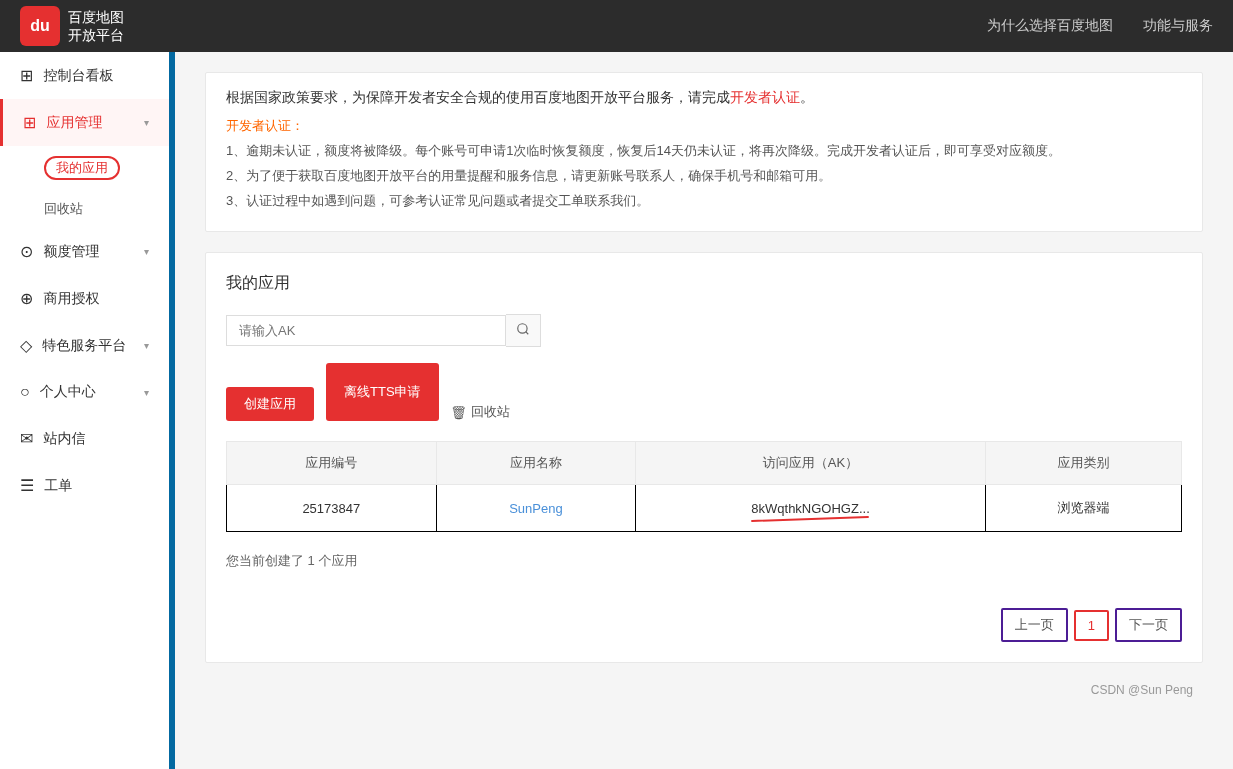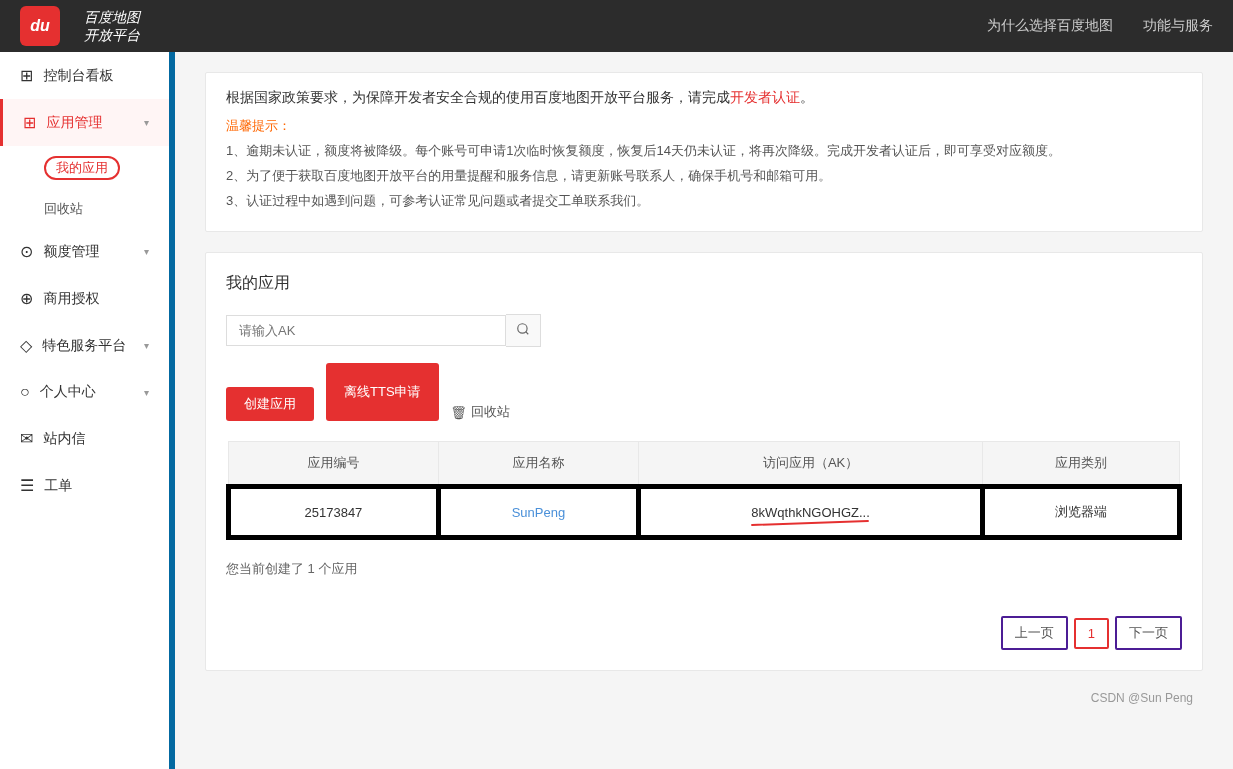--- a/index.html
+++ b/index.html
@@ -13,22 +13,21 @@
       align-items: center;
       justify-content: space-between;
       padding: 0 20px;
       position: fixed;
       top: 0; left: 0; right: 0;
       z-index: 100;
     }
     .header-logo {
       display: flex;
       align-items: center;
-      gap: 24px;
-      font-style: italic;
+      gap: 8px;
     }
     .logo-icon {
       width: 40px;
       height: 40px;
       background: #e53030;
       border-radius: 6px;
       display: flex;
       align-items: center;
       justify-content: center;
       color: white;
@@ -202,21 +201,21 @@
     .app-table th {
       background: #f5f5f5;
       border: 1px solid #e8e8e8;
       padding: 12px 16px;
       text-align: center;
       font-size: 13px;
       color: #555;
       font-weight: normal;
     }
     .app-table td {
-      border: 5px solid #000000;
+      border: 1px solid #000000;
       padding: 14px 16px;
       text-align: center;
       font-size: 13px;
       color: #333;
     }
     .app-table td a { color: #4a90d9; text-decoration: none; }
 
     
     .ak-underline {
       position: relative;
@@ -365,21 +364,21 @@
       <span>工单</span>
     </div>
   </aside>
 
   <main class="main">
 
     <div class="alert-banner">
       <div class="alert-title">
         <span>根据国家政策要求，为保障开发者安全合规的使用百度地图开放平台服务，请完成</span><a href="#">开发者认证</a><span>。</span>
       </div>
-      <div class="alert-warm">温馨提示：</div>
+      <div class="alert-warm">开发者认证：</div>
       <ul class="alert-list">
         <li>1、逾期未认证，额度将被降级。每个账号可申请1次临时恢复额度，恢复后14天仍未认证，将再次降级。完成开发者认证后，即可享受对应额度。</li>
         <li>2、为了便于获取百度地图开放平台的用量提醒和服务信息，请更新账号联系人，确保手机号和邮箱可用。</li>
         <li>3、认证过程中如遇到问题，可参考认证常见问题或者提交工单联系我们。</li>
       </ul>
     </div>
 
     <div class="section">
       <h2 class="section-title">我的应用</h2>
 

